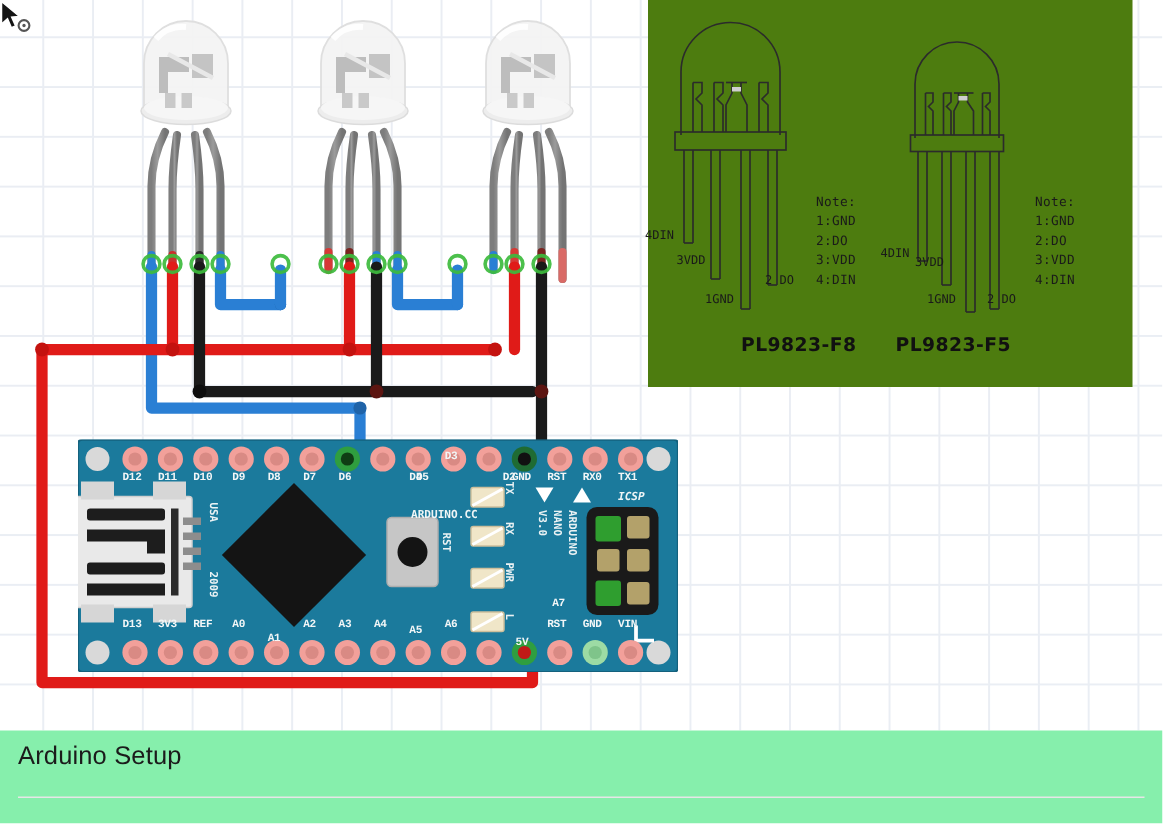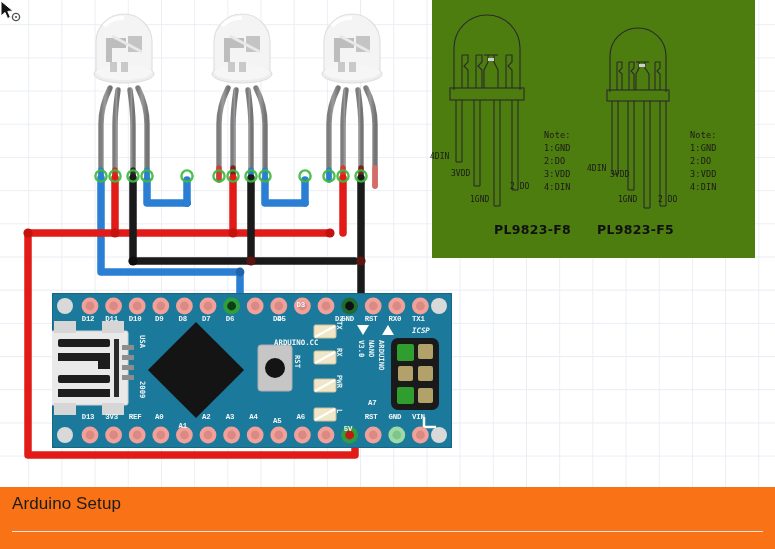--- a/index.html
+++ b/index.html
@@ -29,21 +29,21 @@
 
   
   .pinlbl{position:absolute;font-family:Liberation Mono, monospace;font-size:7.4px;
           font-weight:bold;color:#f2f6f7;white-space:nowrap;letter-spacing:-.2px;}
   .vlbl{position:absolute;font-family:"DejaVu Sans Mono",monospace;font-size:7.2px;
         font-weight:bold;color:#eaf2f4;white-space:nowrap;transform-origin:0 0;}
   .hlbl{position:absolute;font-family:"DejaVu Sans Mono",monospace;font-size:7.4px;
         font-weight:bold;color:#eef5f6;white-space:nowrap;}
 
   
-  #caption-area{position:absolute;left:0;top:487px;width:775px;height:62px;background:#f97316;}
+  #caption-area{position:absolute;left:0;top:487px;width:775px;height:62px;background:#86efac;}
   #caption-text{position:absolute;left:12px;top:7px;font-family:"Liberation Sans",sans-serif;
                 font-size:17px;color:#1b1b1b;letter-spacing:.1px;}
   #caption-rule{position:absolute;left:12px;top:44px;width:751px;height:1px;background:#e6e6e6;}
 
   
   #cursor{position:absolute;left:223px;top:200px;width:22px;height:24px;}
 </style>
 </head>
 <body>
 

